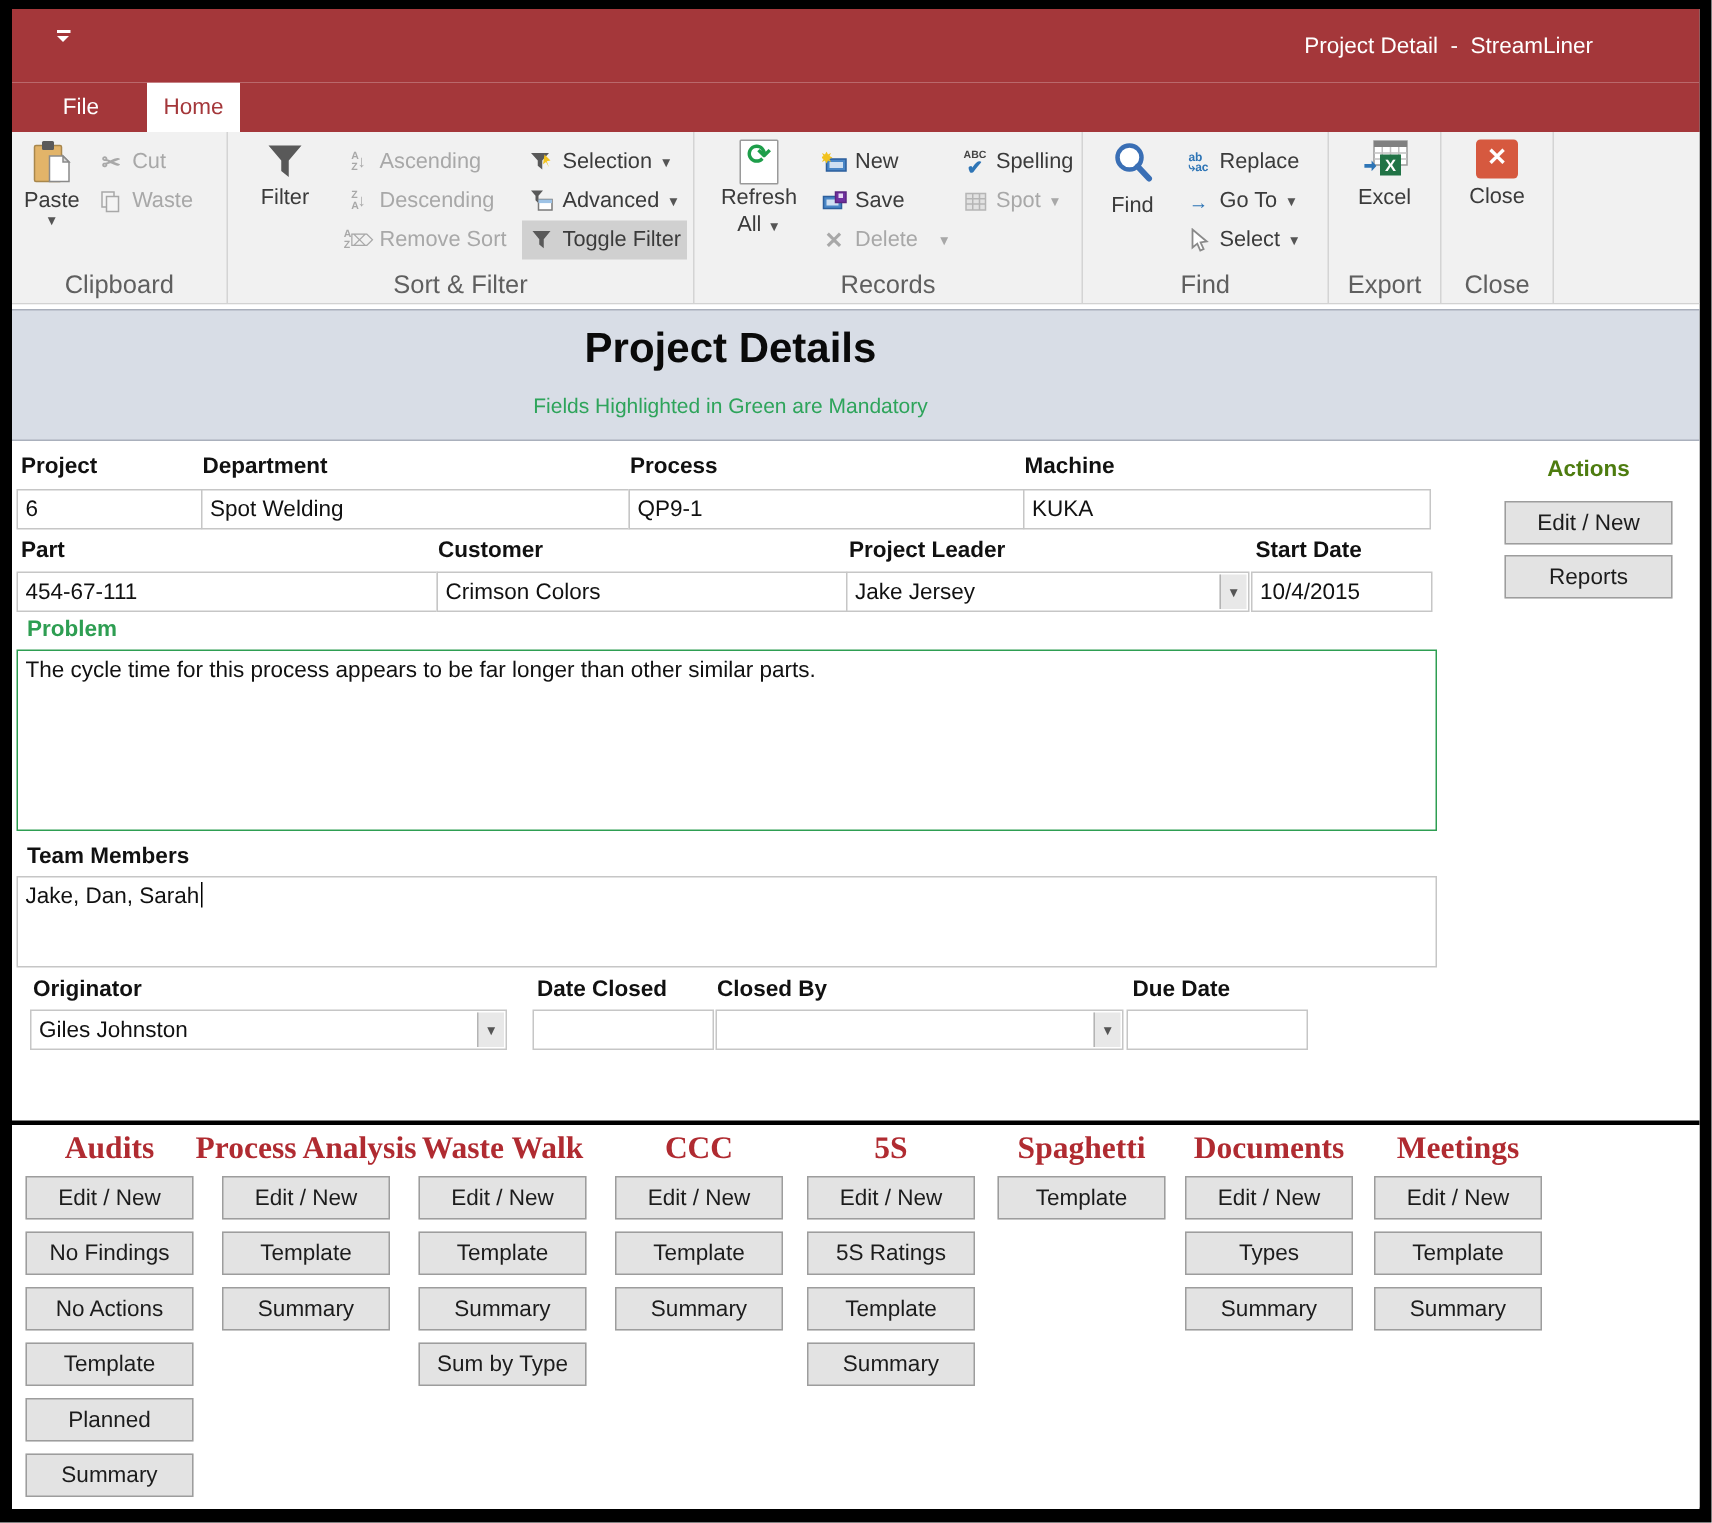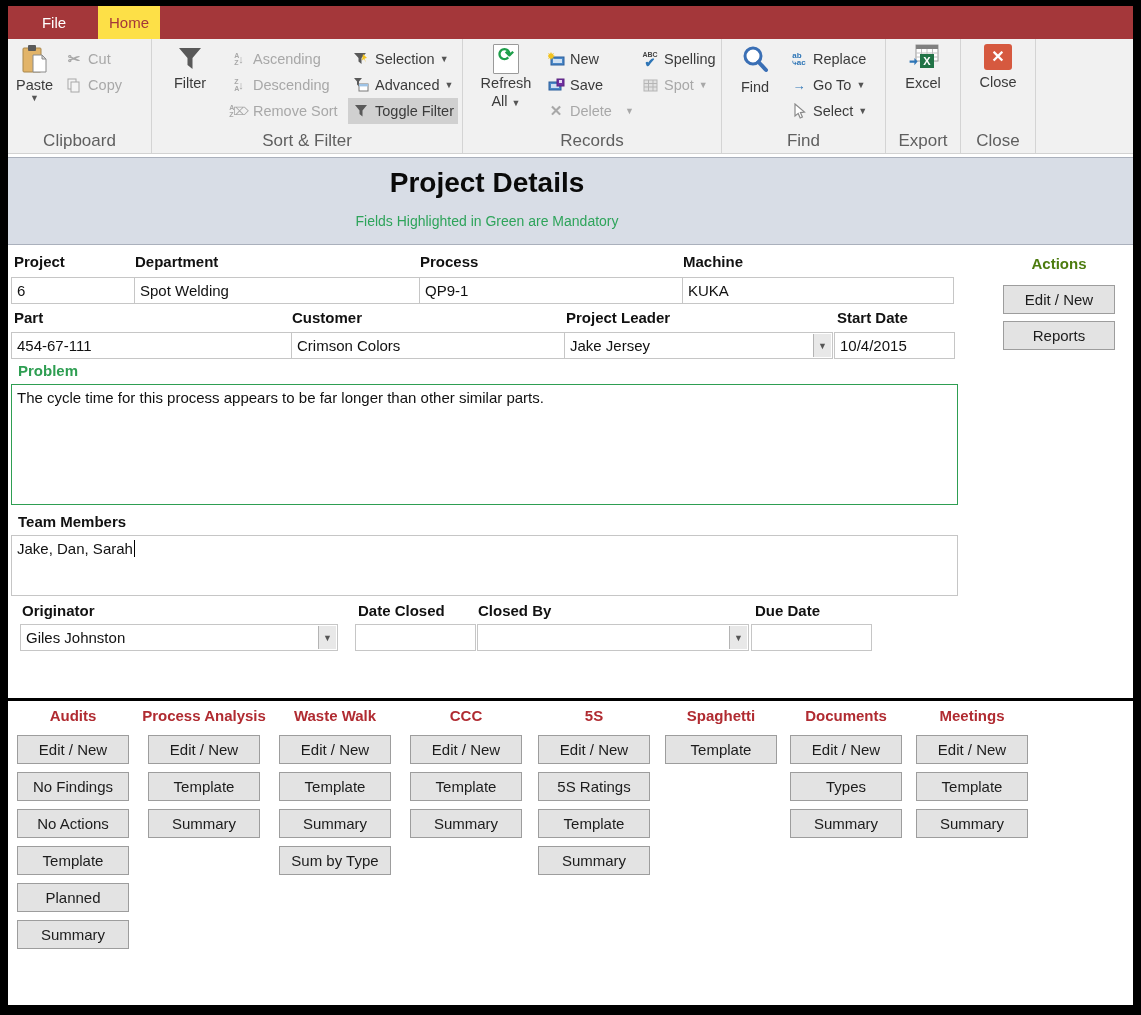--- a/index.html
+++ b/index.html
@@ -13,21 +13,21 @@
   .qat .bar{width:9px;height:2px;background:#fff;margin:0 auto;}
   .qat .chev{width:0;height:0;border-left:4px solid transparent;border-right:4px solid transparent;
              border-top:4px solid #fff;margin:2px auto 0;}
   .wintitle{position:absolute;right:71px;top:0;height:49px;display:flex;align-items:center;
             color:#fff;font-size:15px;white-space:pre;}
 
   
   .tabrow{height:33px;background:#A4373A;display:flex;align-items:stretch;}
   .tab{display:flex;align-items:center;justify-content:center;font-size:15px;cursor:pointer;}
   .tab.file{color:#fff;width:52px;margin-left:20px;}
-  .tab.home{color:#A4373A;background:#fde047;width:62px;margin-left:18px;}
+  .tab.home{color:#A4373A;background:#ffffff;width:62px;margin-left:18px;}
 
   
   .ribbon{height:114px;background:#f1f1f1;border-bottom:1px solid #d2d2d2;display:flex;}
   .rgroup{position:relative;border-right:1px solid #d4d4d4;height:100%;}
   .rgroup-label{position:absolute;bottom:2px;left:0;right:0;text-align:center;
                 font-size:17px;color:#5f5f5f;white-space:nowrap;}
   .rcontent{display:flex;height:92px;padding-top:2px;}
   .bigbtn{display:flex;flex-direction:column;align-items:center;padding-top:3px;
           font-size:14.5px;color:#3b3b3b;cursor:pointer;text-align:center;line-height:18px;}
   .stack{display:flex;flex-direction:column;padding-top:5px;}
@@ -77,33 +77,40 @@
   .farea.green{border-color:#2E9E52;}
   .combo .arrow{position:absolute;right:1px;top:1px;bottom:1px;width:17px;background:#e8e8e8;
                 border-left:1px solid #b4b4b4;display:flex;align-items:center;justify-content:center;
                 font-size:9px;color:#555;cursor:pointer;}
   .tcursor{display:inline-block;width:1px;height:17px;background:#000;vertical-align:-3px;margin-left:1px;}
 
   .hsep{position:absolute;left:0;top:453px;width:1125px;height:3px;background:#000;}
 
   
   .acol{position:absolute;width:112px;}
-  .ahead{display:flex;justify-content:center;font-size:15px;font-weight:bold;color:#B02B31;
-         line-height:20px;margin-bottom:9px;white-space:nowrap;}
+  .ahead{display:flex;justify-content:center;font-size:21px;font-weight:bold;color:#B02B31;
+         line-height:20px;margin-bottom:9px;white-space:nowrap;font-family:Liberation Serif, serif;}
   .fbtn{height:29px;margin-bottom:8px;background:#e3e3e3;border:1px solid #9d9d9d;box-sizing:border-box;
         display:flex;align-items:center;justify-content:center;font-size:15px;color:#1c1c1c;cursor:pointer;}
   .actions-title{position:absolute;left:995px;top:10px;width:112px;text-align:center;
                  font-size:15px;font-weight:bold;color:#4d7c0f;}
   .abtn{position:absolute;left:995px;width:112px;height:29px;}
 </style>
 </head>
 <body>
 
 <div class="app">
 
+  <div class="titlebar">
+    <div class="qat">
+      <div class="bar"></div>
+        <div class="chev"></div>
+    </div>
+    <div class="wintitle">Project Detail  -  StreamLiner</div>
+  </div>
 
   <div class="tabrow">
     <div class="tab file">File</div>
     <div class="tab home">Home</div>
   </div>
 
   <div class="ribbon">
 
     <div class="rgroup" style="width:143px">
       <div class="rcontent" style="padding-left:8px">
@@ -126,21 +133,21 @@
               </span>
             <span>Cut</span>
           </div>
           <div class="srow dis">
             <span class="icon16">
               <svg width="14" height="15" viewBox="0 0 14 15">
                 <rect x="1" y="1" width="8" height="10" fill="#f4f4f4" stroke="#a8a8a8"></rect>
                 <rect x="4" y="4" width="8" height="10" fill="#f4f4f4" stroke="#a8a8a8"></rect>
               </svg>
             </span>
-            <span>Copy</span>
+            <span>Waste</span>
           </div>
         </div>
       </div>
       <div class="rgroup-label">Clipboard</div>
     </div>
 
     <div class="rgroup" style="width:310px">
       <div class="rcontent" style="padding-left:12px">
         <div class="bigbtn" style="width:52px">
           <span class="funnel-big">

